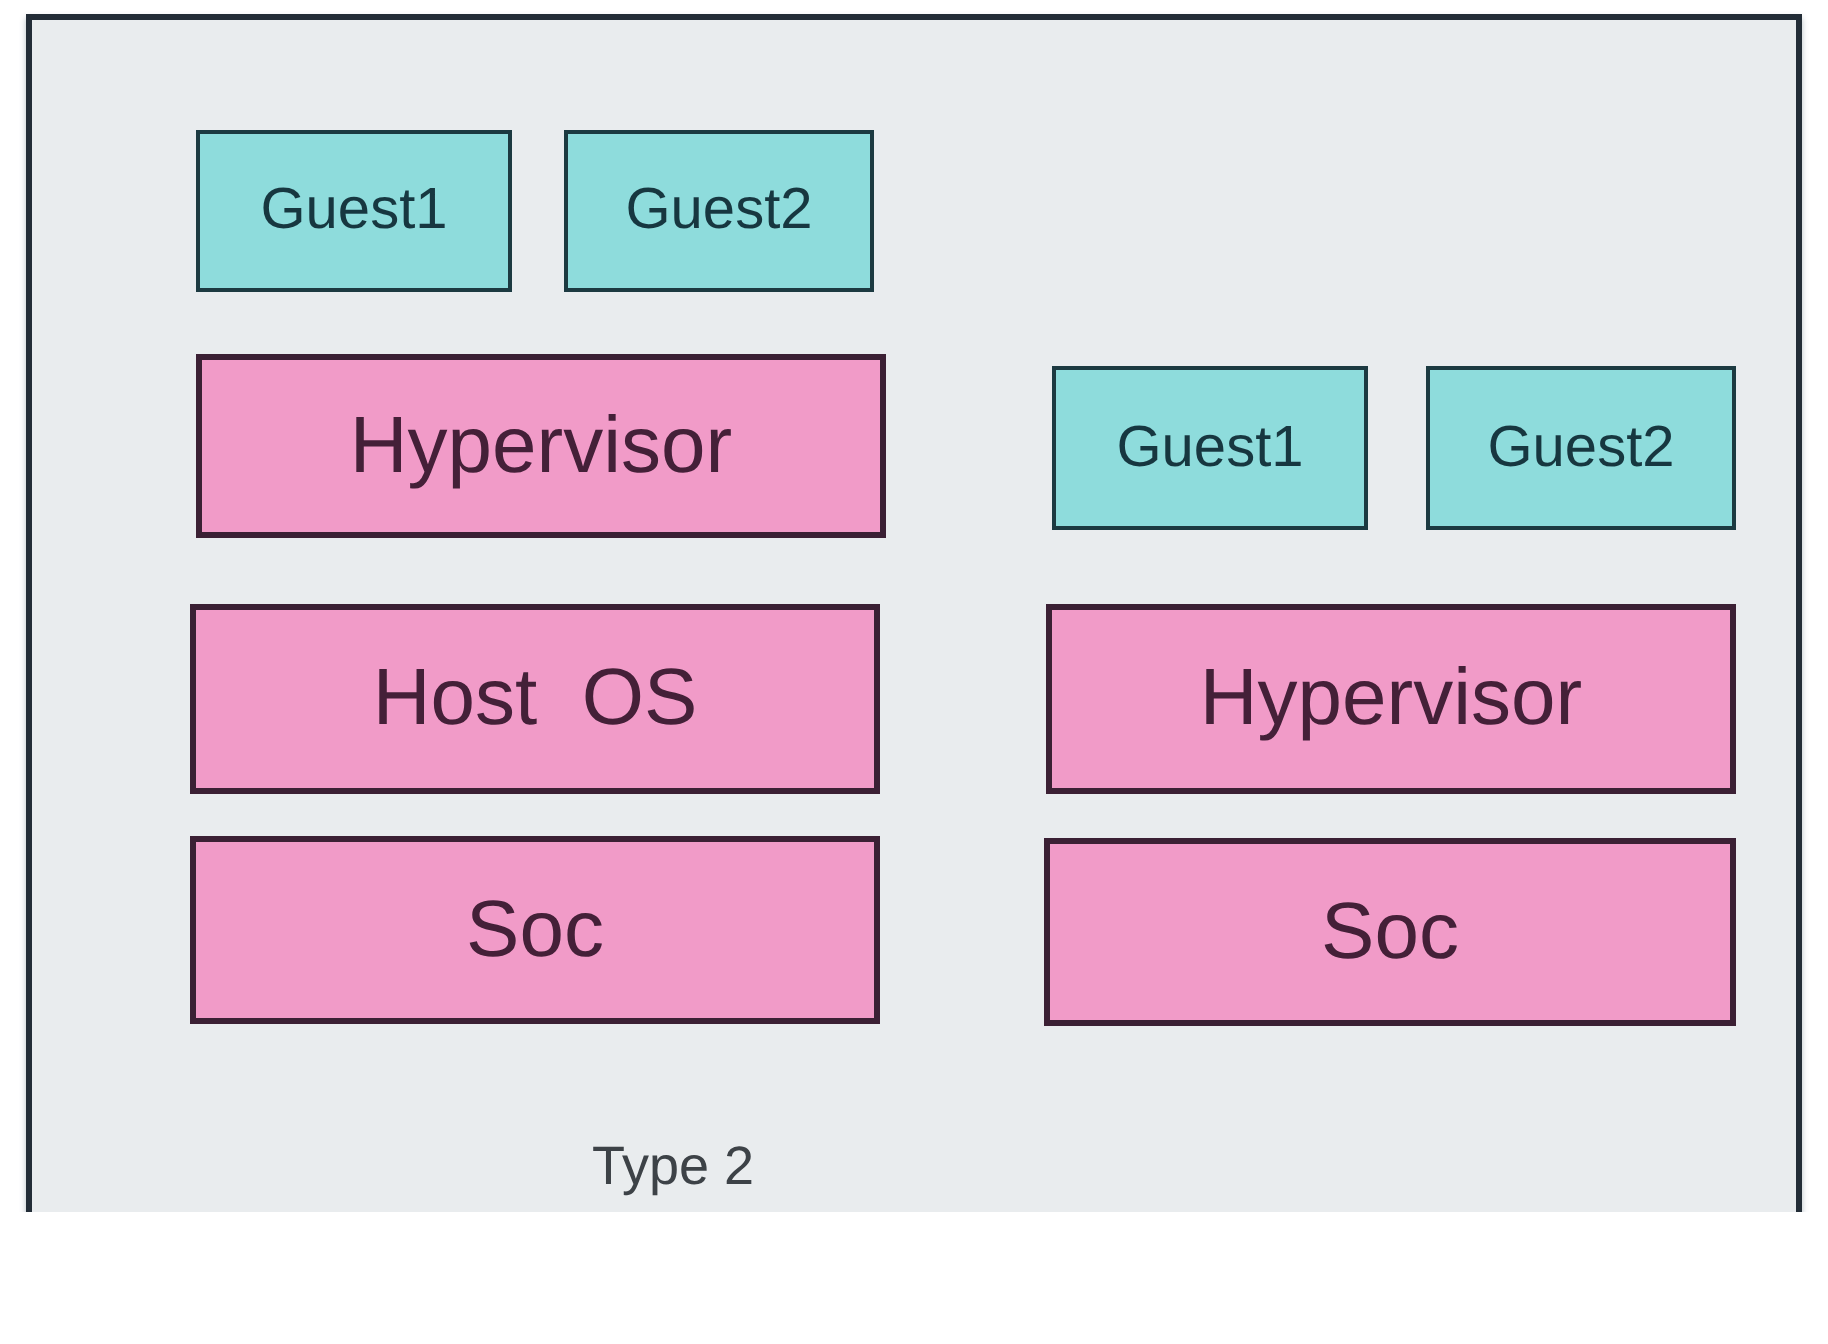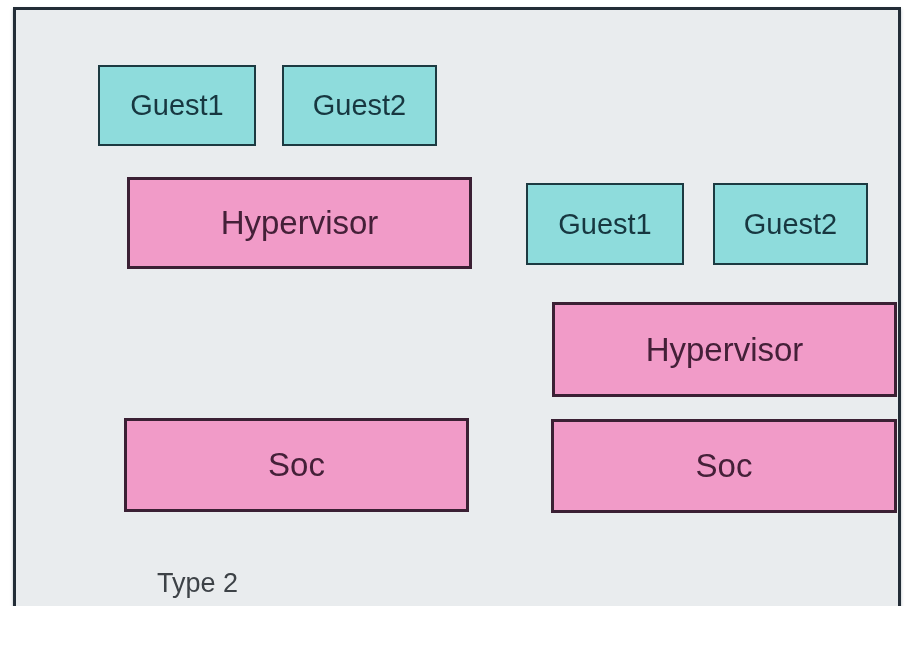--- a/index.html
+++ b/index.html
@@ -45,27 +45,26 @@
   .guest {
     background: var(--guest-fill);
     border: 2px solid var(--guest-border);
     color: var(--guest-text);
     font-size: 29px;
   }
   .layer {
     background: var(--layer-fill);
     border: 3px solid var(--layer-border);
     color: var(--layer-text);
-    font-size: 33px;
-    margin-left: 29px;
+    font-size: 40px;
   }
   .col-label {
     position: absolute;
     width: 220px;
-    text-align: left;
+    text-align: right;
     color: var(--label-text);
     font-size: 27px;
   }
   
   .t2-guest1    { left: 82px;  top: 55px;  width: 158px; height: 81px; }
   .t2-guest2    { left: 266px; top: 55px;  width: 155px; height: 81px; }
   .t2-hyper     { left: 82px;  top: 167px; width: 345px; height: 92px; }
   .t2-hostos    { left: 79px;  top: 292px; width: 345px; height: 95px; }
   .t2-soc       { left: 79px;  top: 408px; width: 345px; height: 94px; }
   .t2-label     { left: 141px; top: 558px; }
@@ -78,20 +77,21 @@
 </style>
 </head>
 <body>
 
 <div class="page">
   <div class="frame">
 
     <div class="box guest t2-guest1">Guest1</div>
     <div class="box guest t2-guest2">Guest2</div>
     <div class="box layer t2-hyper">Hypervisor</div>
+    <div class="box layer t2-hostos">Host  OS</div>
     <div class="box layer t2-soc">Soc</div>
     <div class="col-label t2-label">Type 2</div>
 
     <div class="box guest t1-guest1">Guest1</div>
     <div class="box guest t1-guest2">Guest2</div>
     <div class="box layer t1-hyper">Hypervisor</div>
     <div class="box layer t1-soc">Soc</div>
 
   </div>
 </div>

